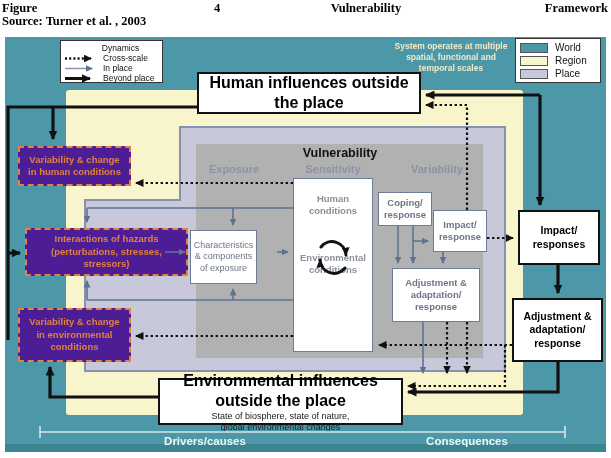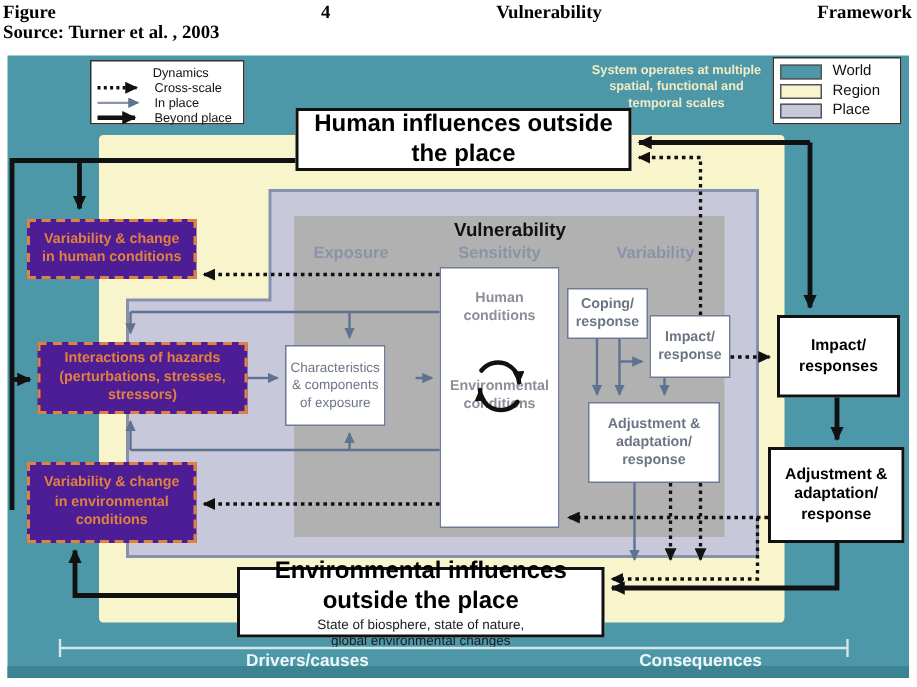--- a/index.html
+++ b/index.html
@@ -80,21 +80,21 @@
     <div class="t">Human influences outside the place</div>
   </div>
   <div class="box blackbox" style="left:158px; top:378px; width:245px; height:47px;">
     <div class="t">Environmental influences outside the place</div>
     <div class="b pre">State of biosphere, state of nature,
 global environmental changes</div>
   </div>
 
   <div class="box orangebox pre" style="left:18px; top:146px; width:113px; height:40px;">Variability &amp; change
 in human conditions</div>
-  <div class="box orangebox pre" style="left:25px; top:228px; width:140px; height:48px;">Interactions of hazards
+  <div class="box orangebox pre" style="left:25px; top:228px; width:163px; height:48px;">Interactions of hazards
 (perturbations, stresses,
 stressors)</div>
   <div class="box orangebox pre" style="left:18px; top:308px; width:113px; height:54px;">Variability &amp; change
 in environmental
 conditions</div>
 
   <div class="box slatebox pre" style="left:190px; top:230px; width:67px; height:54px;">Characteristics
 &amp; components
 of exposure</div>
 

